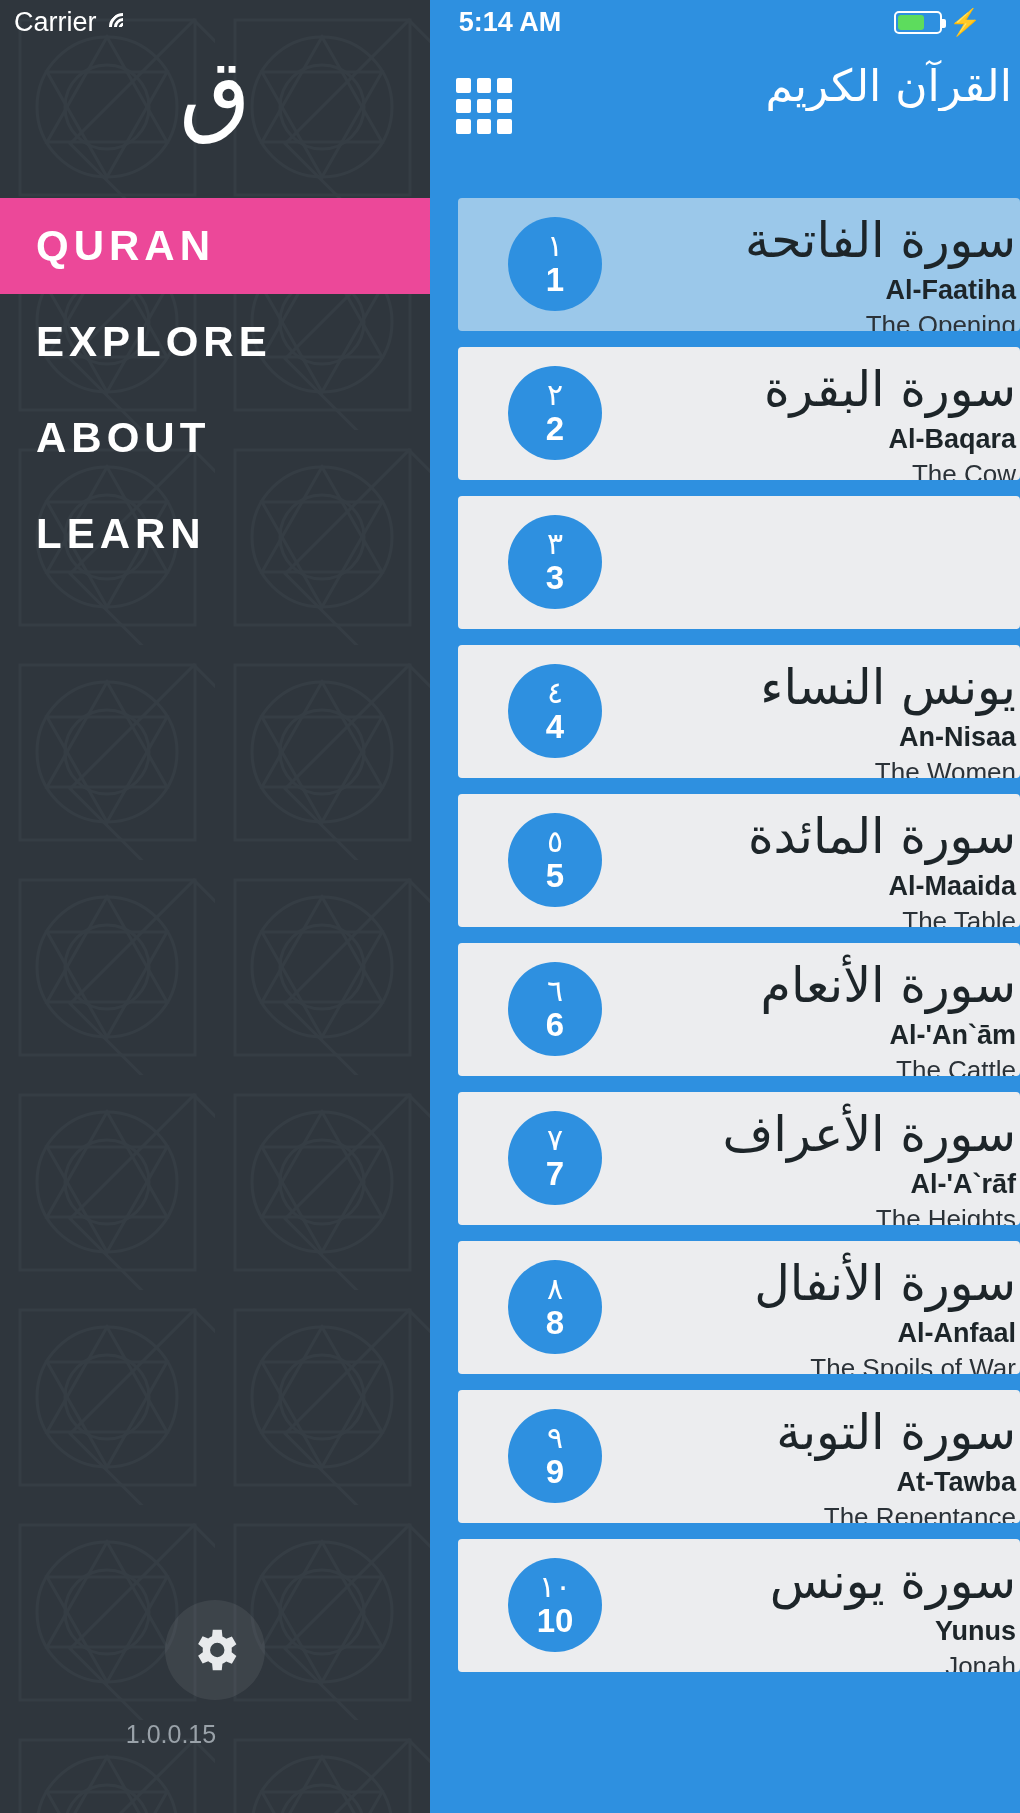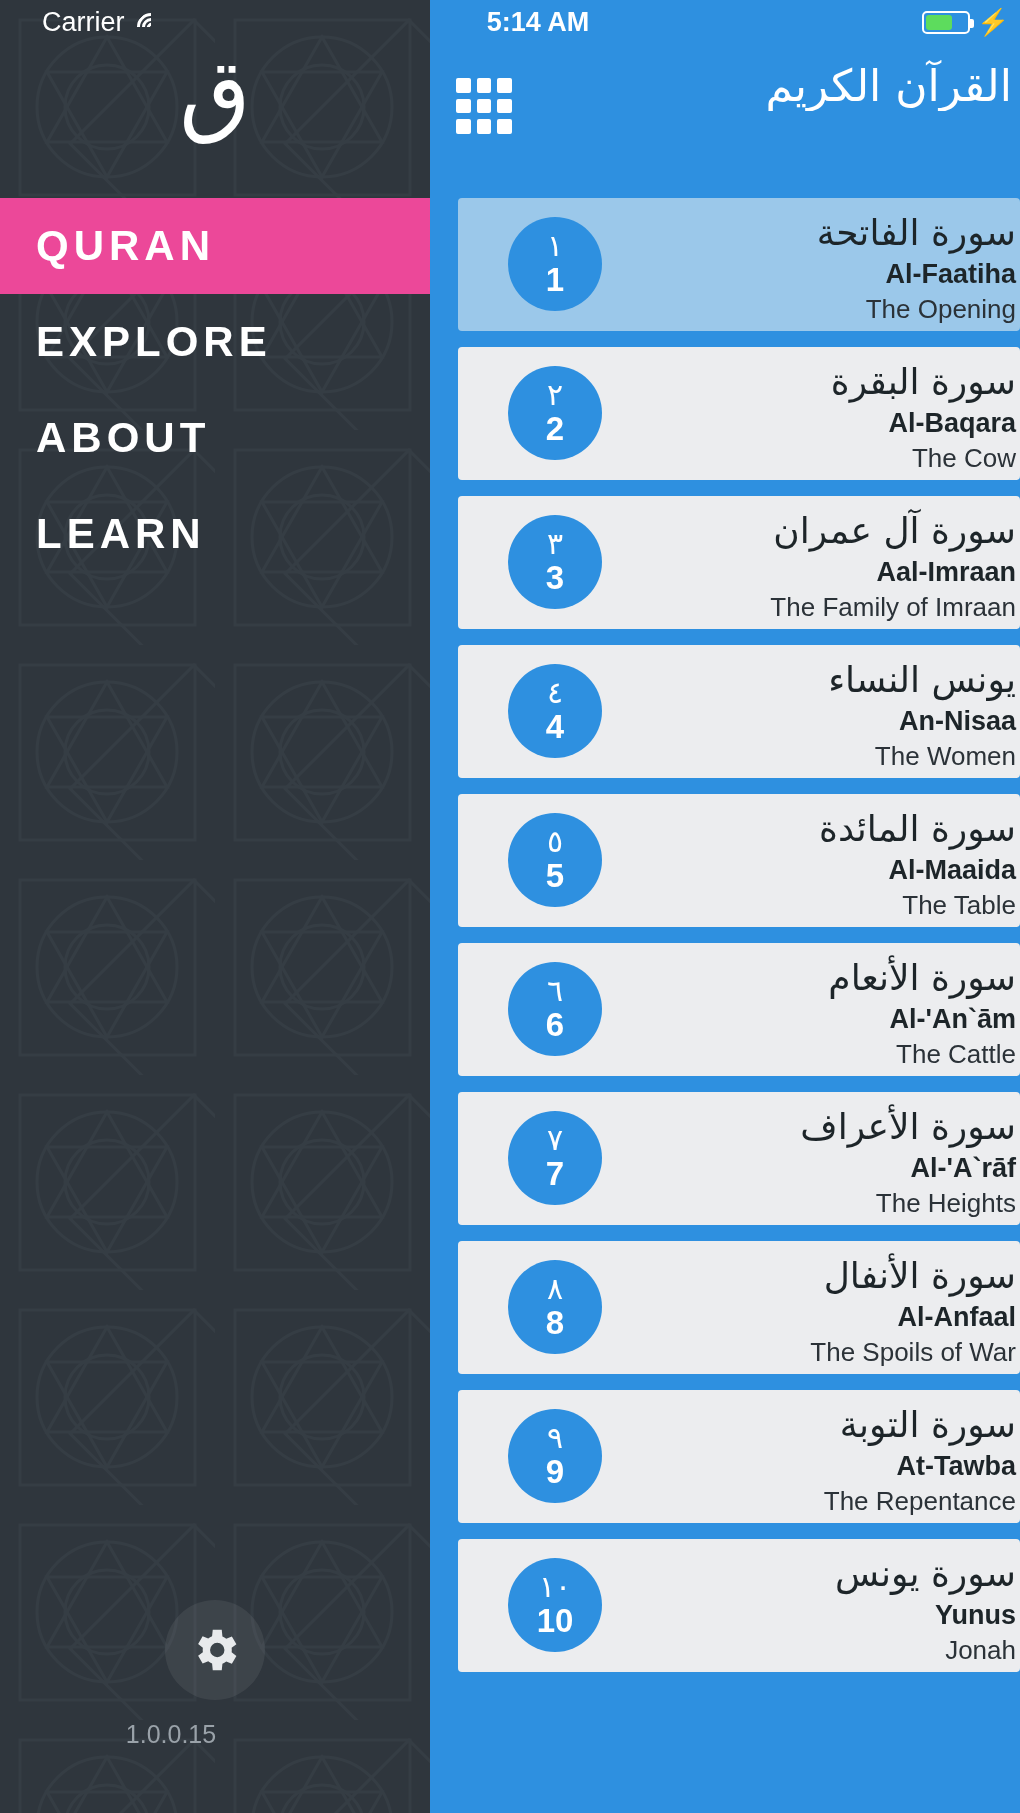--- a/index.html
+++ b/index.html
@@ -8,21 +8,21 @@
     font-family:"Liberation Sans", sans-serif;
     background:#2b3238;
     overflow:hidden;
   }
   #app { position:relative; width:1020px; height:1813px; overflow:hidden; }
 
   
   .statusbar {
     position:absolute; top:0; left:0; width:992px; height:44px;
     display:flex; align-items:center; color:#fff;
-    font-size:27px; z-index:40;margin-left:28px;
+    font-size:27px; z-index:40;
   }
   .sb-left { position:absolute; left:14px; display:flex; align-items:center; gap:12px; }
   .sb-center { position:absolute; left:0; width:1020px; text-align:center; font-weight:600; }
   .sb-right { position:absolute; right:10px; display:flex; align-items:center; gap:8px; }
   .wifi { display:inline-block; width:28px; height:22px; position:relative; }
   .wifi i { position:absolute; border:3px solid #fff; border-bottom-color:transparent;
             border-left-color:transparent; border-right-color:transparent; border-radius:50%; }
   .wifi i:nth-child(1){ width:28px; height:28px; left:0; top:2px; transform:rotate(-45deg);}
   .wifi i:nth-child(2){ width:18px; height:18px; left:5px; top:7px; transform:rotate(-45deg);}
   .wifi i:nth-child(3){ width:8px;  height:8px;  left:10px;top:12px;transform:rotate(-45deg);}
@@ -100,21 +100,21 @@
     display:flex; flex-direction:column; align-items:center; justify-content:center;
     line-height:1.08;
   }
   .badge .ar { font-size:30px; font-family:"DejaVu Sans", sans-serif; }
   .badge .en { font-size:33px; font-weight:600; }
   .sura-text {
     position:absolute; right:0; top:12px; width:440px; text-align:right;
     padding-right:4px;
   }
   .ar-name {
-    font-size:36px; color:#1d2529; font-family:"DejaVu Sans", sans-serif;
+    font-size:49px; color:#1d2529; font-family:"DejaVu Sans", sans-serif;
     direction:rtl; white-space:nowrap; line-height:1.25;
   }
   .tr-name { font-size:27px; font-weight:700; color:#1d2529; margin-top:4px; }
   .en-name { font-size:26px; color:#2b3238; margin-top:4px; }
 </style>
 </head>
 <body>
 
 <div id="app">
 
@@ -220,25 +220,20 @@
           <div class="tr-name">Al-Baqara</div>
           <div class="en-name">The Cow</div>
         </div>
       </div>
 
       <div class="sura">
         <div class="badge">
           <span class="ar">٣</span>
           <span class="en">3</span>
         </div>
-        <div class="sura-text">
-          <div class="ar-name">سورة آل عمران</div>
-          <div class="tr-name">Aal-Imraan</div>
-          <div class="en-name">The Family of Imraan</div>
-        </div>
       </div>
 
       <div class="sura">
         <div class="badge">
           <span class="ar">٤</span>
           <span class="en">4</span>
         </div>
         <div class="sura-text">
           <div class="ar-name">يونس النساء</div>
           <div class="tr-name">An-Nisaa</div>

